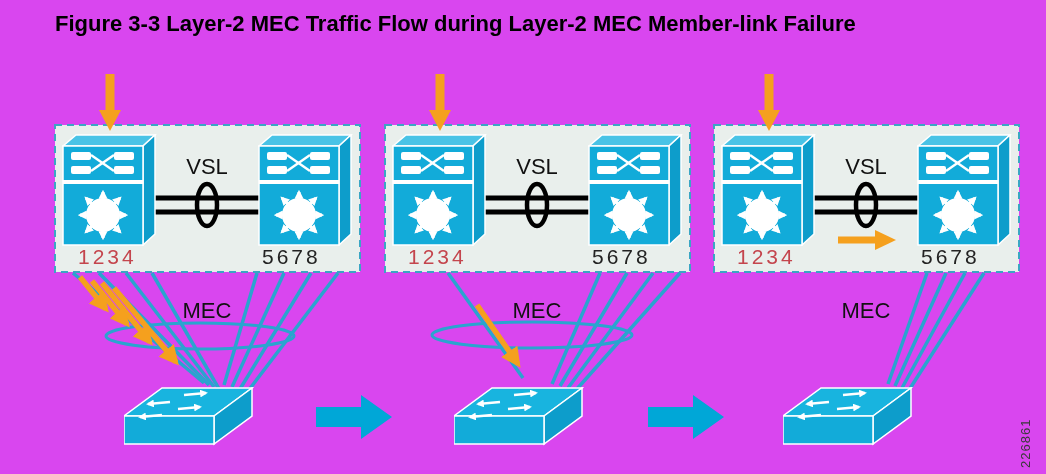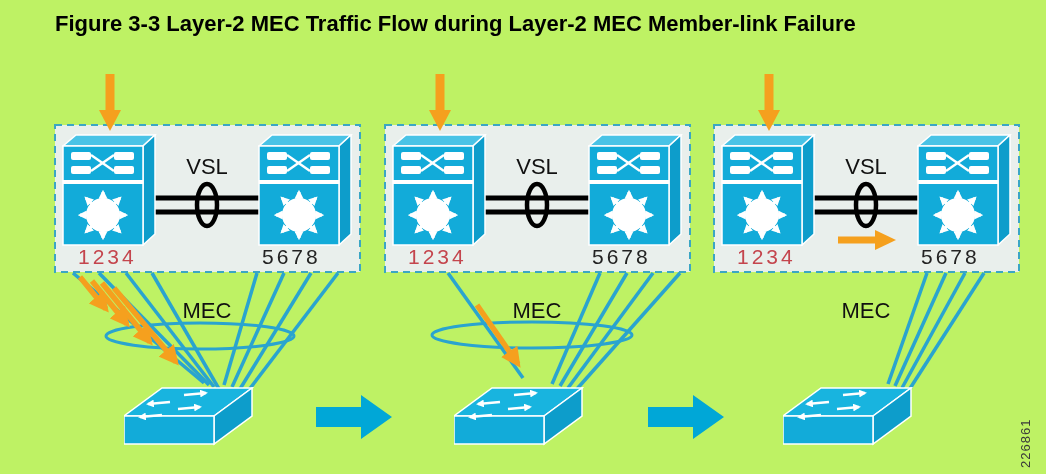--- a/index.html
+++ b/index.html
@@ -1,19 +1,19 @@
 <!DOCTYPE html>
 <html><head>
 <meta charset="utf-8">
 <style>
   html,body{margin:0;padding:0;background:#ffffff;}
   .figure-wrap{
     position:relative;
     width:1046px;height:474px;
-    background:#bef264;
+    background:#d946ef;
     font-family:"Liberation Sans", sans-serif;
     overflow:hidden;
   }
   svg{display:block;}
   text{font-family:"Liberation Sans", sans-serif;}
   .title-text{font-size:22px;font-weight:bold;fill:#000000;}
   .label-text{font-size:22px;fill:#111111;}
   .ports-red{font-size:21px;fill:#C4454D;letter-spacing:3px;}
   .ports-black{font-size:21px;fill:#222222;letter-spacing:3px;}
   .fig-num{font-size:13px;fill:#3a3a3a;letter-spacing:1px;}

